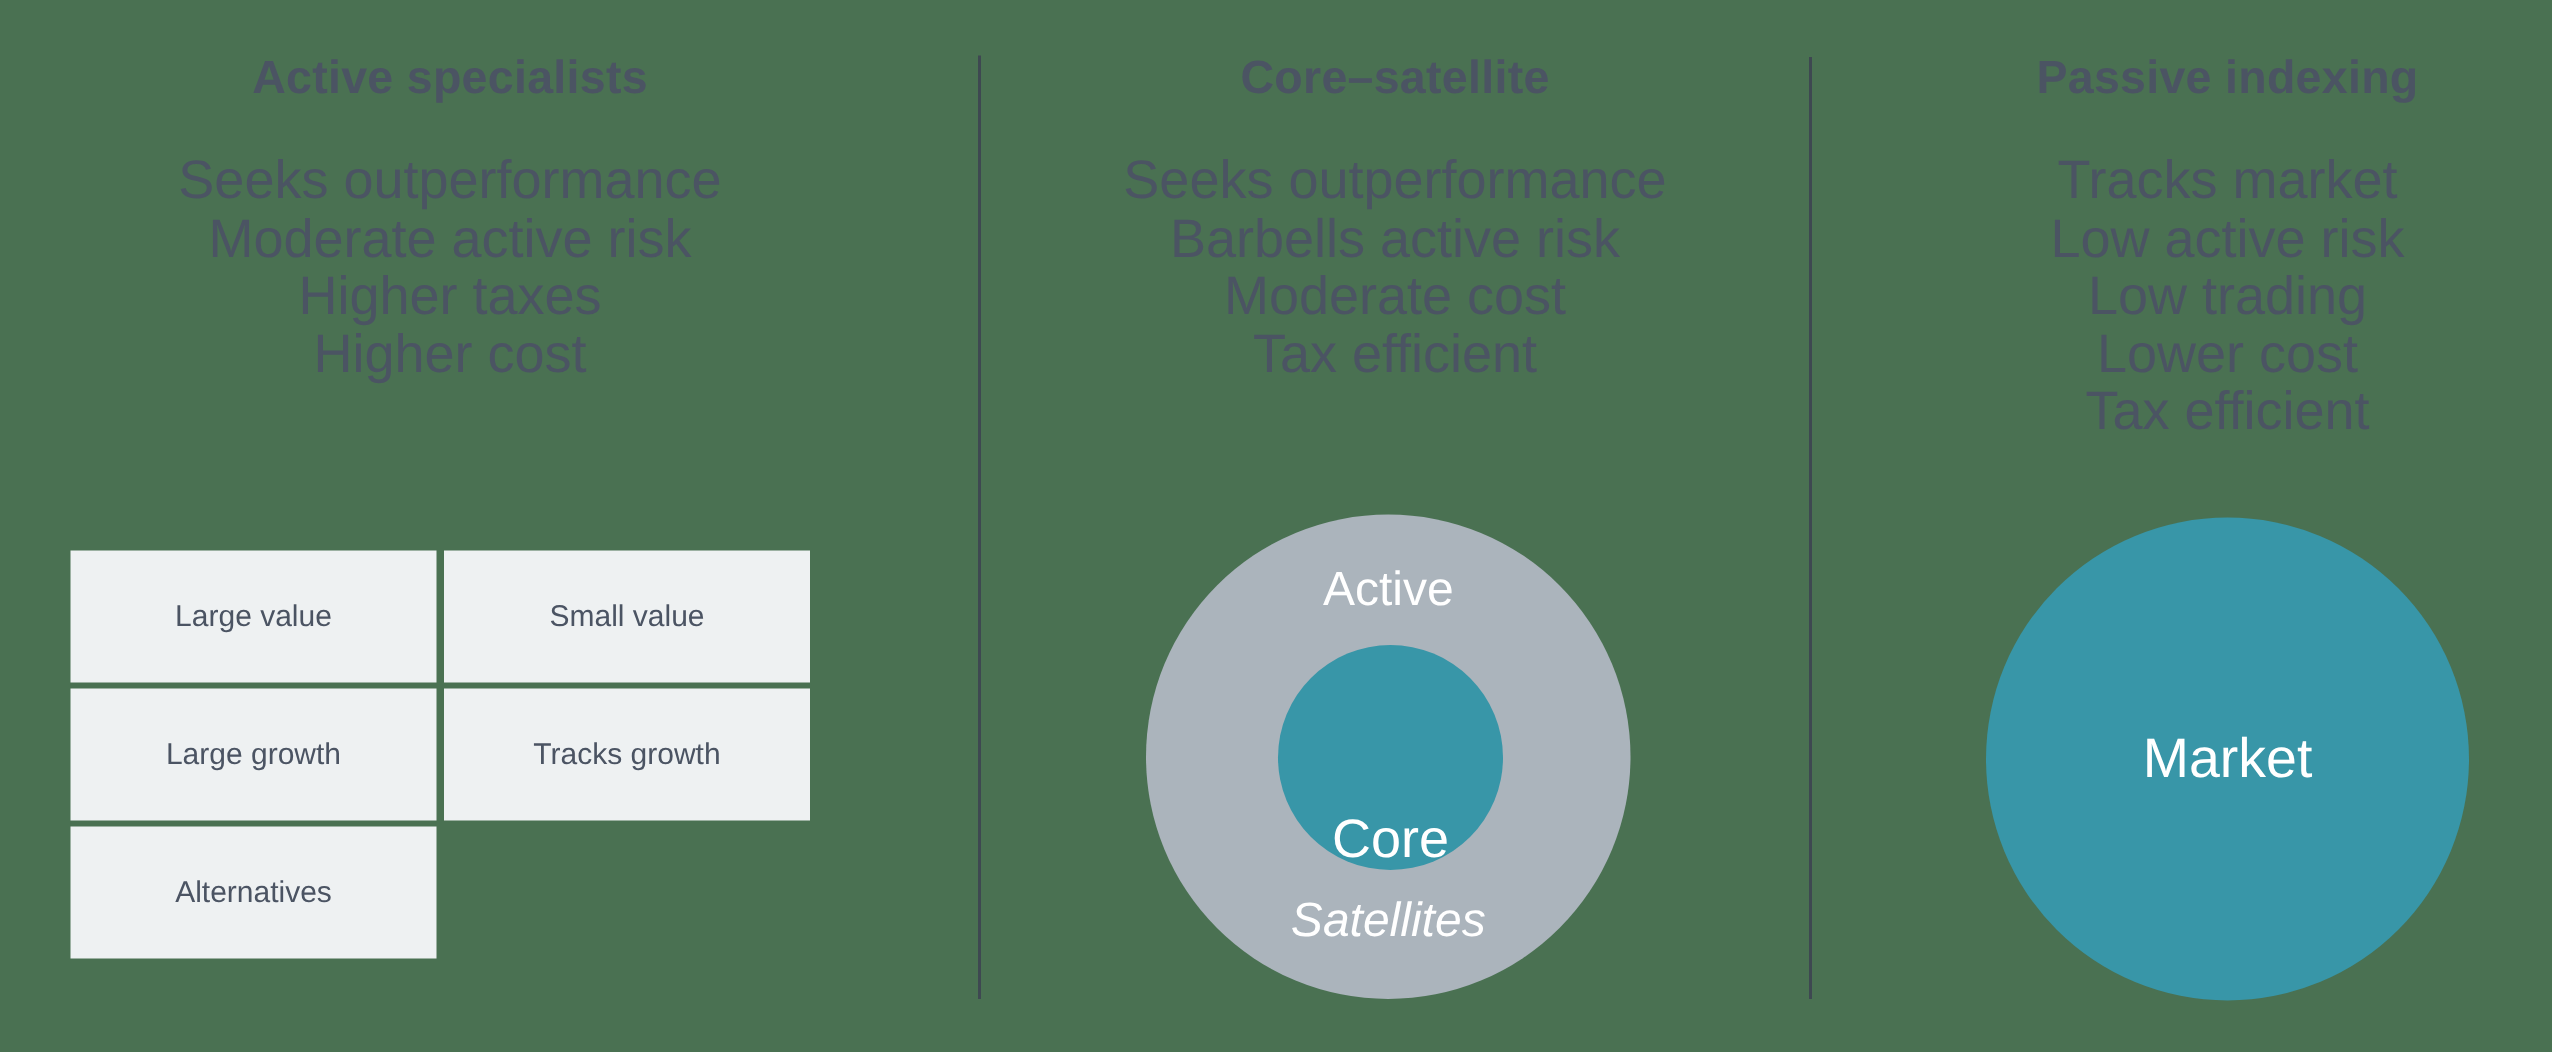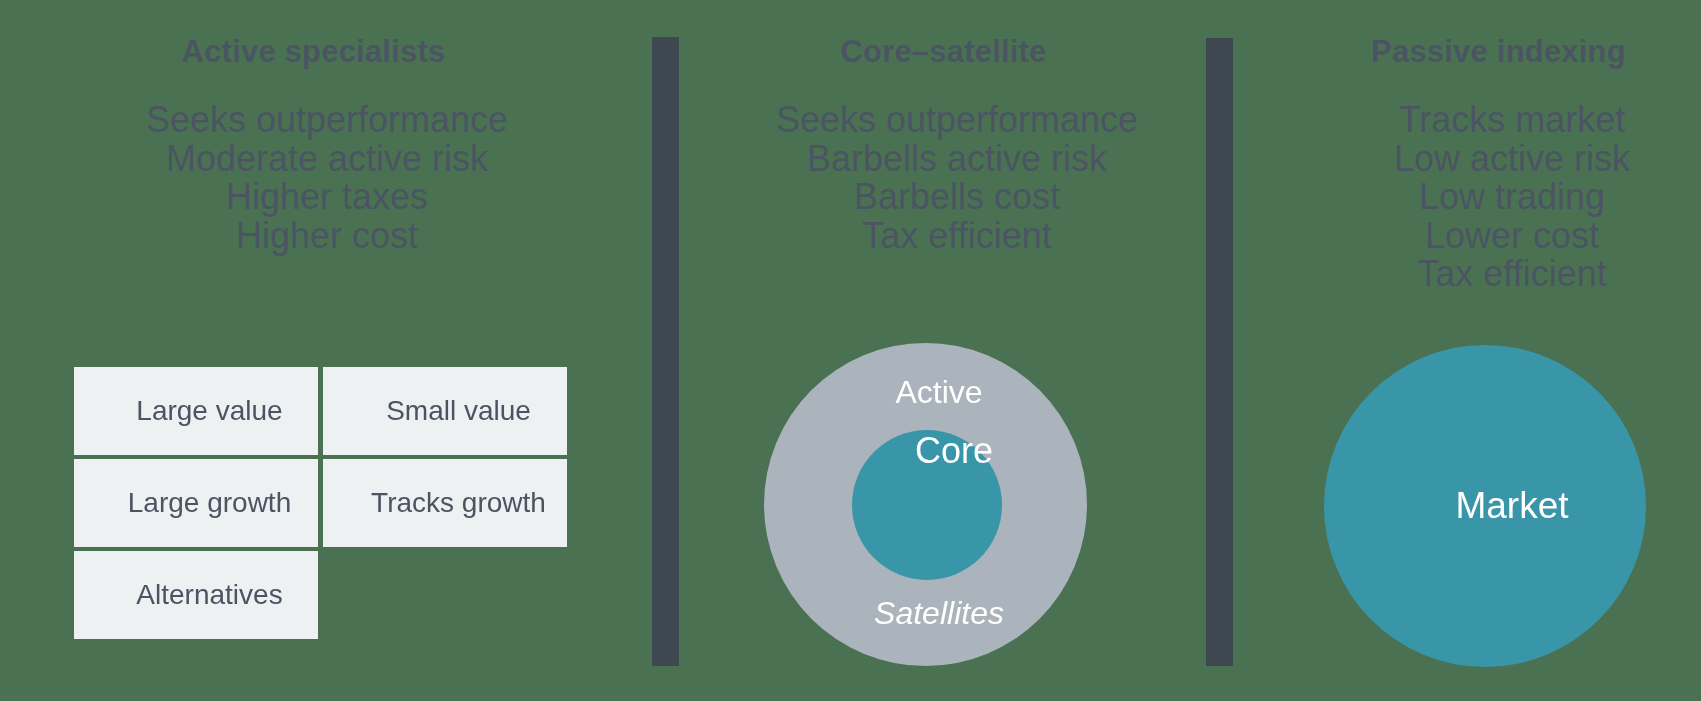--- a/index.html
+++ b/index.html
@@ -4,21 +4,21 @@
 <style>
   :root {
     --background: #4a7152;
     --text-dark: #4b5463;
     --divider: #3e4851;
     --circle-gray: #abb4bc;
     --circle-teal: #3896a8;
     --cell-background: #eef1f2;
     --label-white: #ffffff;
   }
-  * { box-sizing: border-box; padding-left: 27px; }
+  * { box-sizing: border-box; }
   html, body { margin: 0; padding: 0; }
   body {
     font-family: "Liberation Sans", sans-serif;
     background: var(--background);
   }
   .canvas {
     position: relative;
     width: 1701px;
     height: 701px;
     background: var(--background);
@@ -73,21 +73,21 @@
     grid-template-columns: 244px 244px;
     grid-auto-rows: 88px;
     column-gap: 5px;
     row-gap: 4px;
   }
   .cell {
     background: var(--cell-background);
     display: flex;
     align-items: center;
     justify-content: center;
-    font-size: 28px;
+    font-size: 20px;
     color: var(--text-dark);
   }
 
   .satellite-circle {
     position: absolute;
     left: 764px;
     top: 343px;
     width: 323px;
     height: 323px;
     border-radius: 50%;
@@ -107,21 +107,21 @@
   .ring-label-bottom { top: 252px; font-style: italic; }
   .core-circle {
     position: absolute;
     left: 88px;
     top: 87px;
     width: 150px;
     height: 150px;
     border-radius: 50%;
     background: var(--circle-teal);
     display: flex;
-    align-items: flex-start;
+    align-items: flex-end;
     justify-content: center;
     color: var(--label-white);
     font-size: 36px;
   }
 
   .market-circle {
     position: absolute;
     left: 1324px;
     top: 345px;
     width: 322px;
@@ -159,21 +159,21 @@
     <div class="cell">Large growth</div>
     <div class="cell">Tracks growth</div>
     <div class="cell">Alternatives</div>
   </div>
 
   <section class="col col-2">
     <h2 class="col-title">Core–satellite</h2>
     <div class="features">
       <div>Seeks outperformance</div>
       <div>Barbells active risk</div>
-      <div>Barbells cost</div>
+      <div>Moderate cost</div>
       <div>Tax efficient</div>
     </div>
   </section>
 
   <div class="satellite-circle">
     <div class="ring-label ring-label-top">Active</div>
     <div class="core-circle">
       <span>Core</span>
     </div>
     <div class="ring-label ring-label-bottom">Satellites</div>

